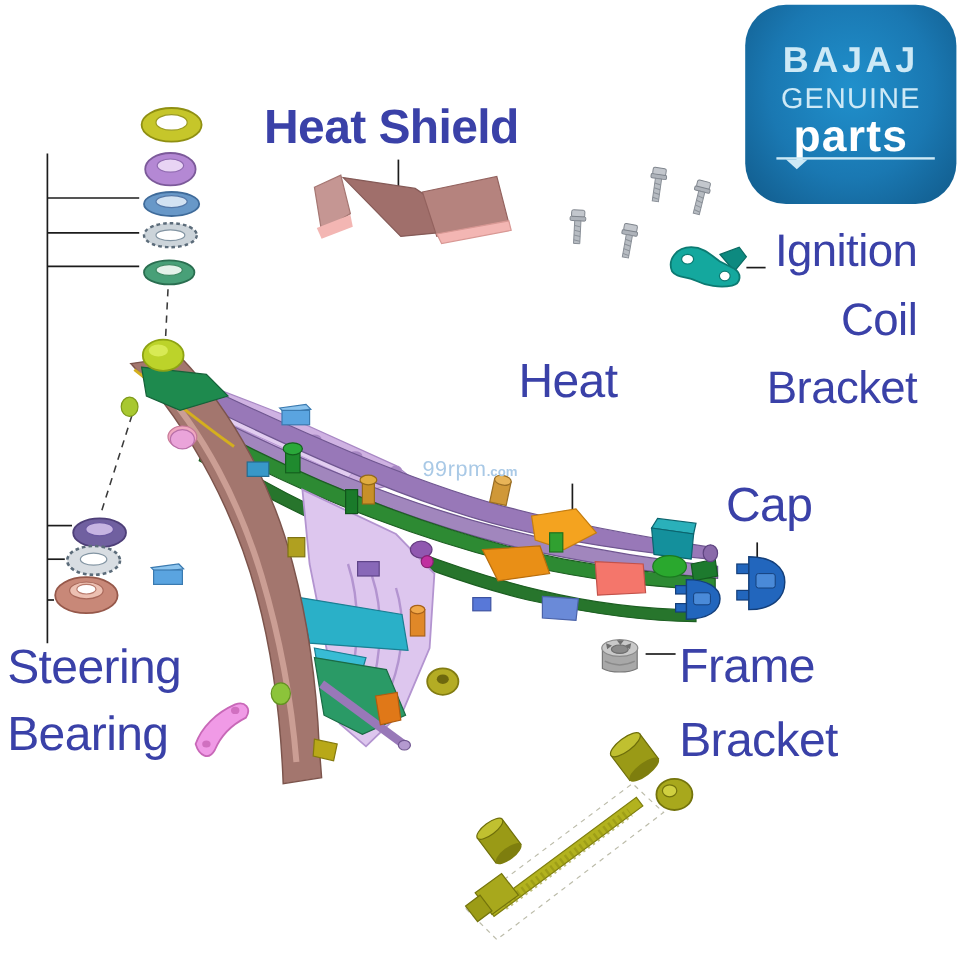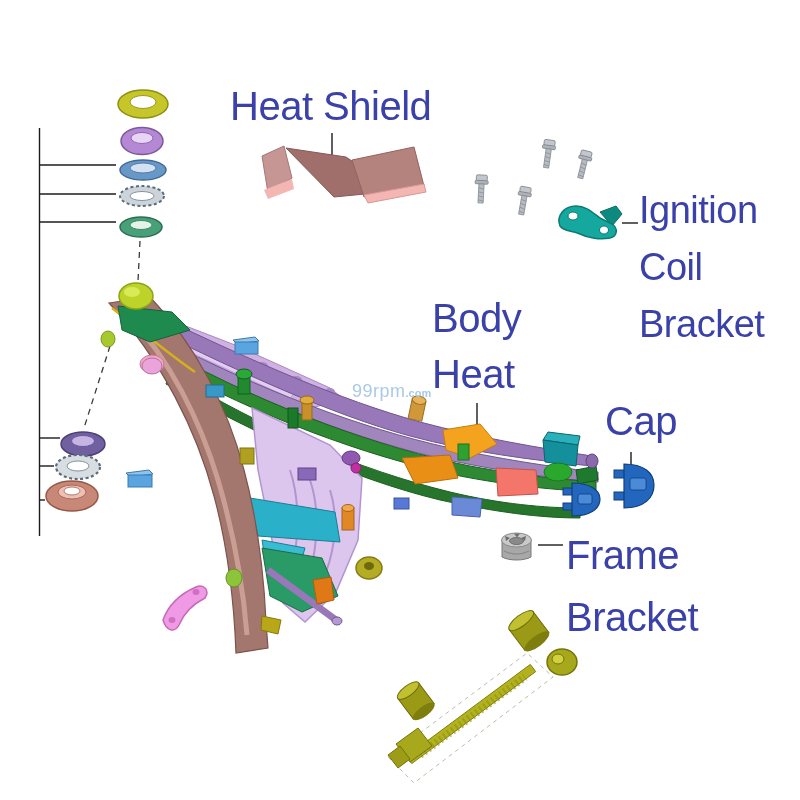--- a/index.html
+++ b/index.html
@@ -1,21 +1,21 @@
 <!DOCTYPE html>
 <html><head>
 <meta charset="utf-8">
 <style>
   html,body{margin:0;padding:0;background:#fff;}
   body{width:800px;height:800px;overflow:hidden;font-family:"Liberation Sans",sans-serif;}
   .stage{position:relative;width:800px;height:800px;background:#ffffff;}
   svg.art{position:absolute;left:0;top:0;}
   .lbl{position:absolute;color:#3a41a8;font-size:40px;letter-spacing:-0.5px;white-space:nowrap;}
-  .lbl-heat{left:230px;top:84px;}
-  .lbl-ign{left:639px;top:182px;line-height:57px;font-size:38px;}
+  .lbl-heat{left:220px;top:84px;font-weight:bold;}
+  .lbl-ign{left:639px;top:182px;line-height:57px;font-size:38px;text-align:right;}
   .lbl-body{left:432px;top:290px;line-height:56px;}
   .lbl-cap{left:605px;top:399px;text-align:right;}
   .lbl-rub{left:566px;top:524px;line-height:62px;}
   .lbl-steer{left:6px;top:528px;line-height:56px;}
   .wm{position:absolute;left:352px;top:381px;color:#a9c9e6;}
   .wm-brand{font-weight:normal;font-size:18px;letter-spacing:.5px;}
   .wm-tld{font-size:11px;font-weight:bold;margin-top:16px;}
   .logo{position:absolute;left:621px;top:4px;width:176px;height:166px;border-radius:34px;
         background:radial-gradient(ellipse at 50% 42%, #2090cc 0%, #1a78b2 55%, #115a8a 100%);
         text-align:center;color:#cde9f6;}
@@ -261,30 +261,39 @@
 
   <div class="lbl lbl-heat">Heat Shield</div>
 
   <div class="lbl lbl-ign">
     <div>Ignition</div>
     <div>Coil</div>
     <div>Bracket</div>
   </div>
 
   <div class="lbl lbl-body">
-    <div>Body</div>
     <div>Heat</div>
   </div>
 
   <div class="lbl lbl-cap">Cap</div>
 
   <div class="lbl lbl-rub">
     <div>Frame</div>
     <div>Bracket</div>
   </div>
 
   <div class="lbl lbl-steer">
+    <div>Steering</div>
+    <div>Bearing</div>
   </div>
 
   <div class="wm"><span class="wm-brand">99rpm</span><span class="wm-tld">.com</span></div>
 
+  <div class="logo">
+    <div class="logo-bajaj">BAJAJ</div>
+    <div class="logo-genuine">GENUINE</div>
+    <div class="logo-parts">parts</div>
+    <div class="logo-rule">
+        <span class="logo-arrow"></span>
+      </div>
+  </div>
 
 </div>
 
 </body></html>

